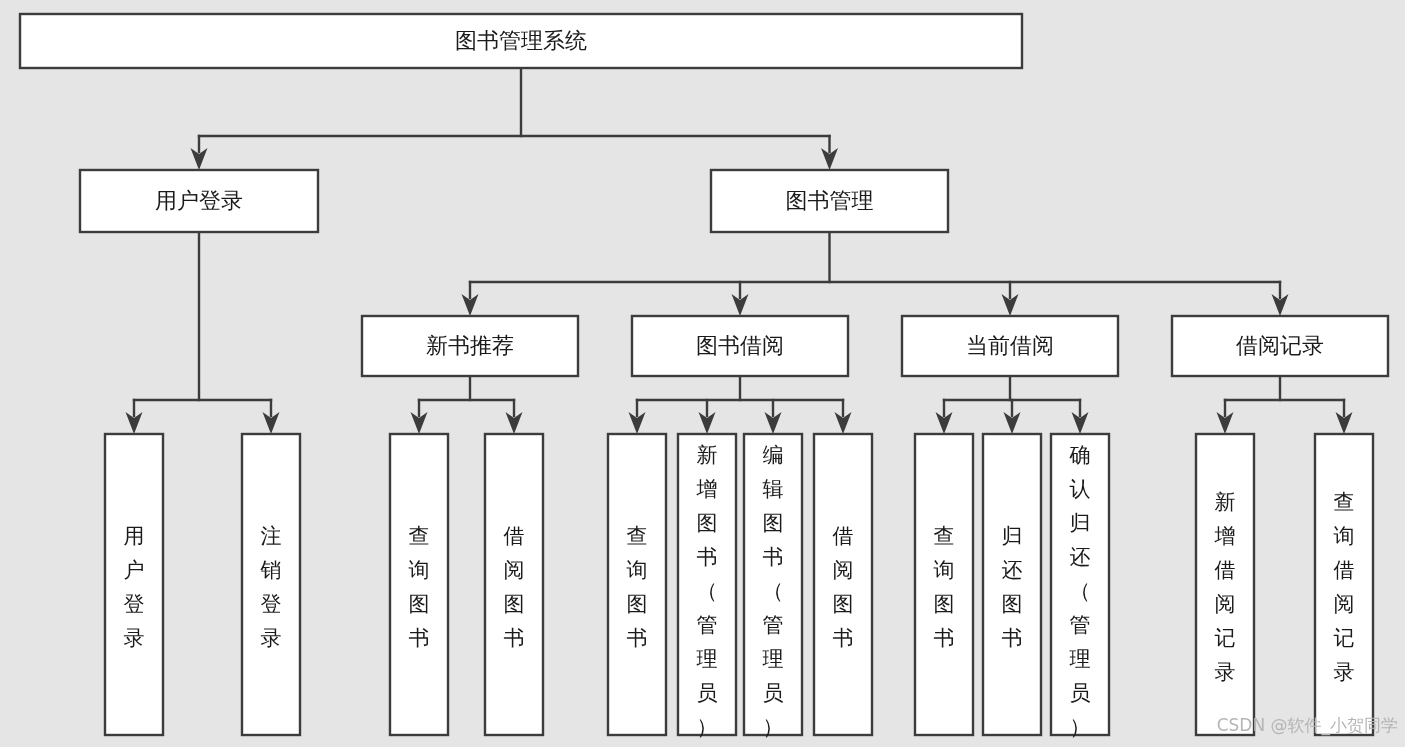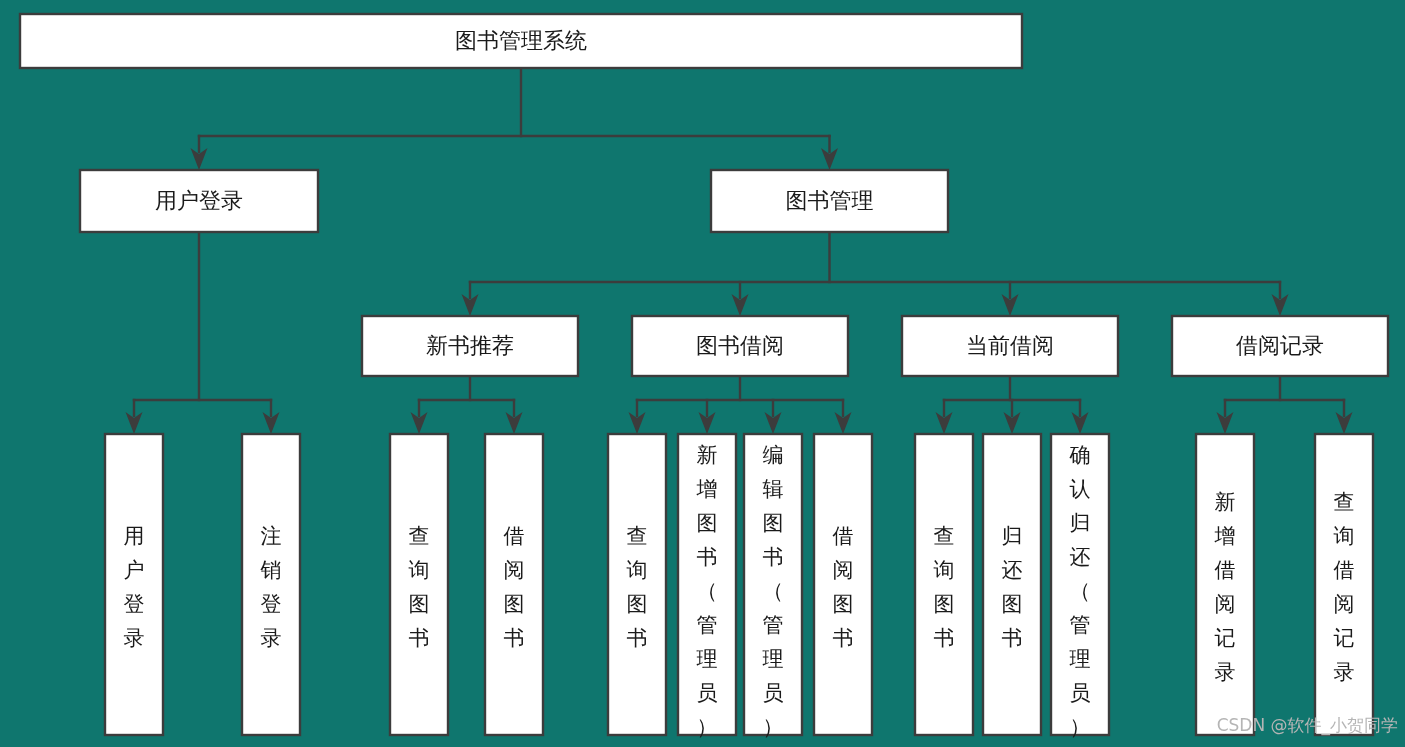--- a/index.html
+++ b/index.html
@@ -7,21 +7,21 @@
     padding: 0;
     background: #ffffff;
   }
   body {
     font-family: "DejaVu Sans", "Liberation Sans", sans-serif;
   }
   #diagram-root {
     position: relative;
     width: 1405px;
     height: 747px;
-    background: #0f766e;
+    background: #e5e5e5;
     overflow: hidden;
   }
   svg.diagram-canvas {
     position: absolute;
     top: 0;
     left: 0;
     width: 1405px;
     height: 747px;
     display: block;
   }

